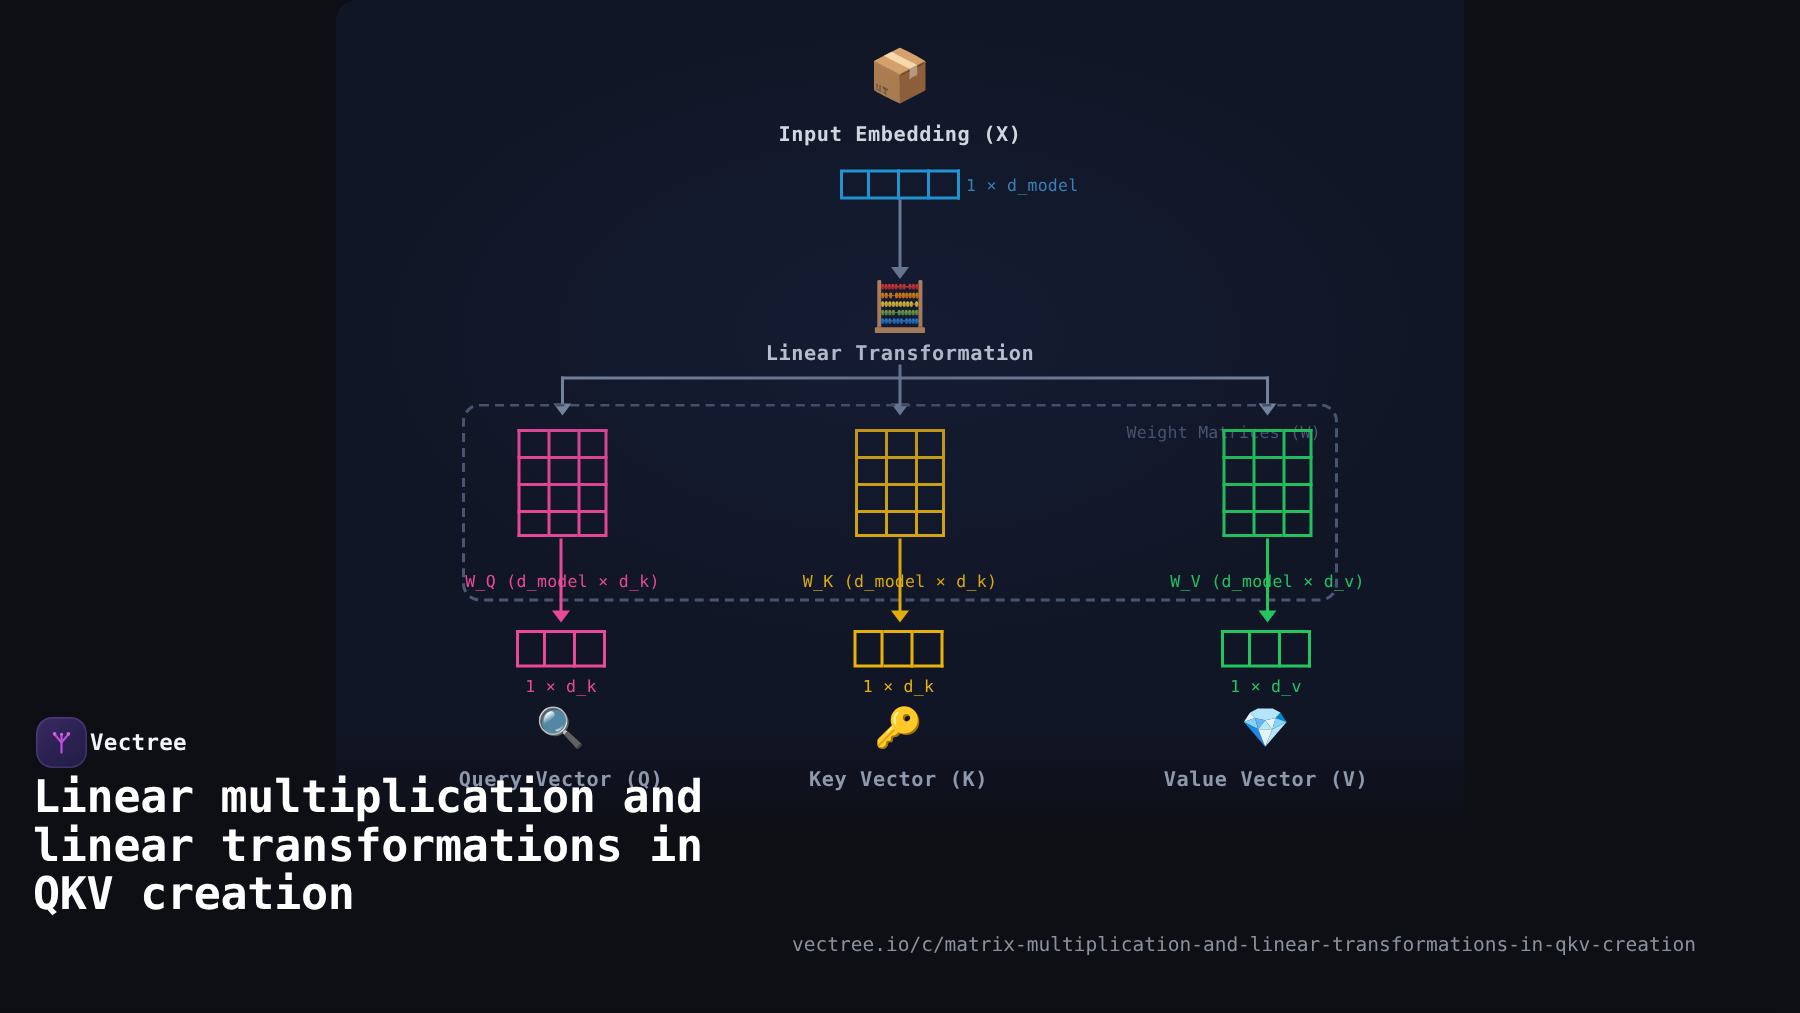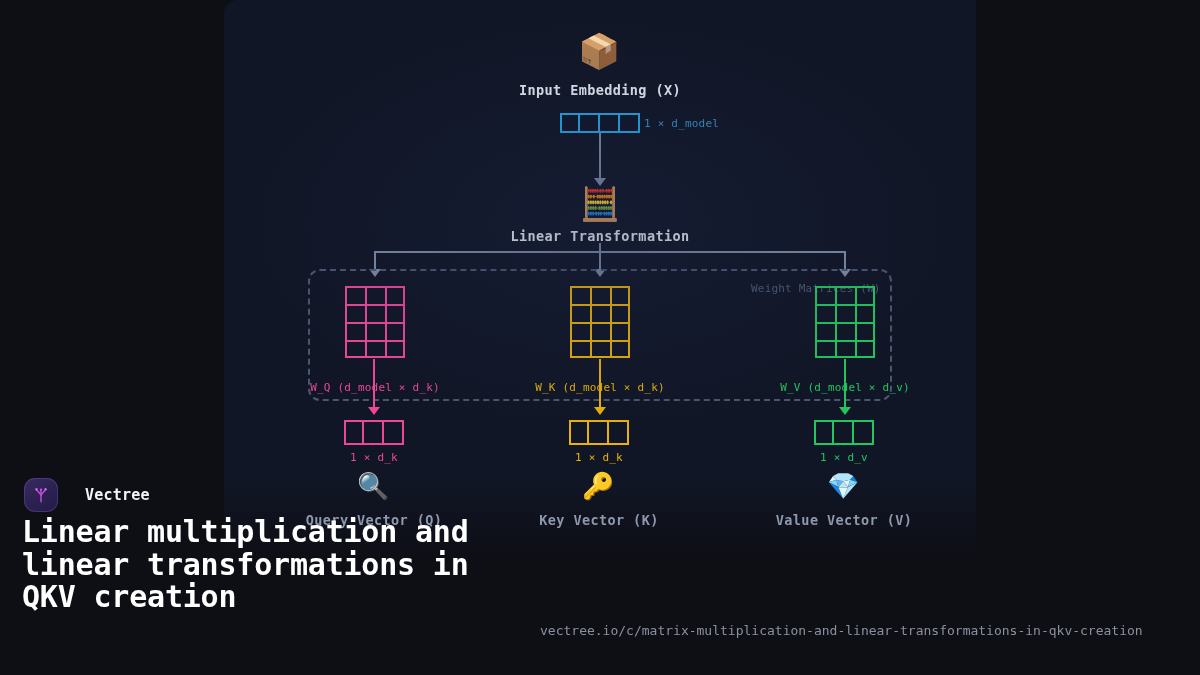--- a/index.html
+++ b/index.html
@@ -124,21 +124,21 @@
     white-space: nowrap;
     letter-spacing: 0.2px;
   }
 
   
   #brand {
     position: absolute;
     left: 24px; top: 478px;
     display: flex;
     align-items: center;
-    gap: 27px;
+    gap: 2px;
   }
   #brand-mark {
     width: 34px; height: 34px;
     border-radius: 11px;
     background: linear-gradient(145deg,#3a2a63 0%, #2a2150 55%, #231c46 100%);
     display: flex; align-items: center; justify-content: center;
     box-shadow: inset 0 0 0 1px rgba(150,110,220,0.25);
   }
   #brand-name {
     font-family: "DejaVu Sans Mono", monospace;
@@ -162,21 +162,20 @@
 
   #footer-url {
     position: absolute;
     left: 528px;
     top: 623px;
     font-family: "DejaVu Sans Mono", monospace;
     font-size: 13px;
     color: #8a919e;
     letter-spacing: 0px;
     white-space: nowrap;
-    margin-left: 12px;
   }
 </style>
 </head>
 <body>
 
 <div id="root">
 
   <div id="diagram-panel">
     <div class="stage">
 

